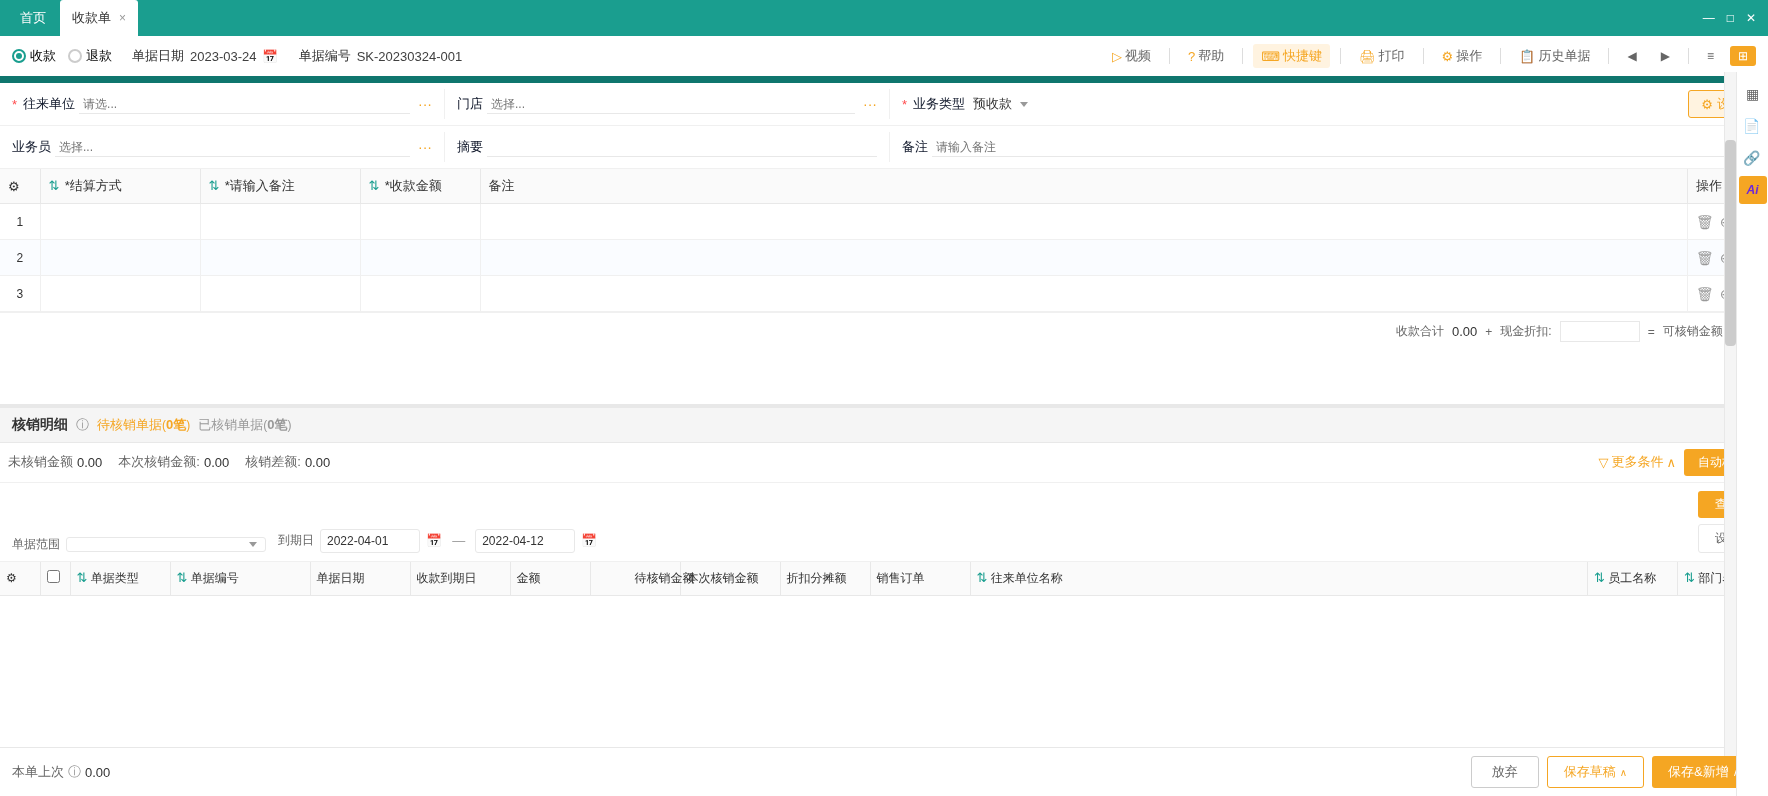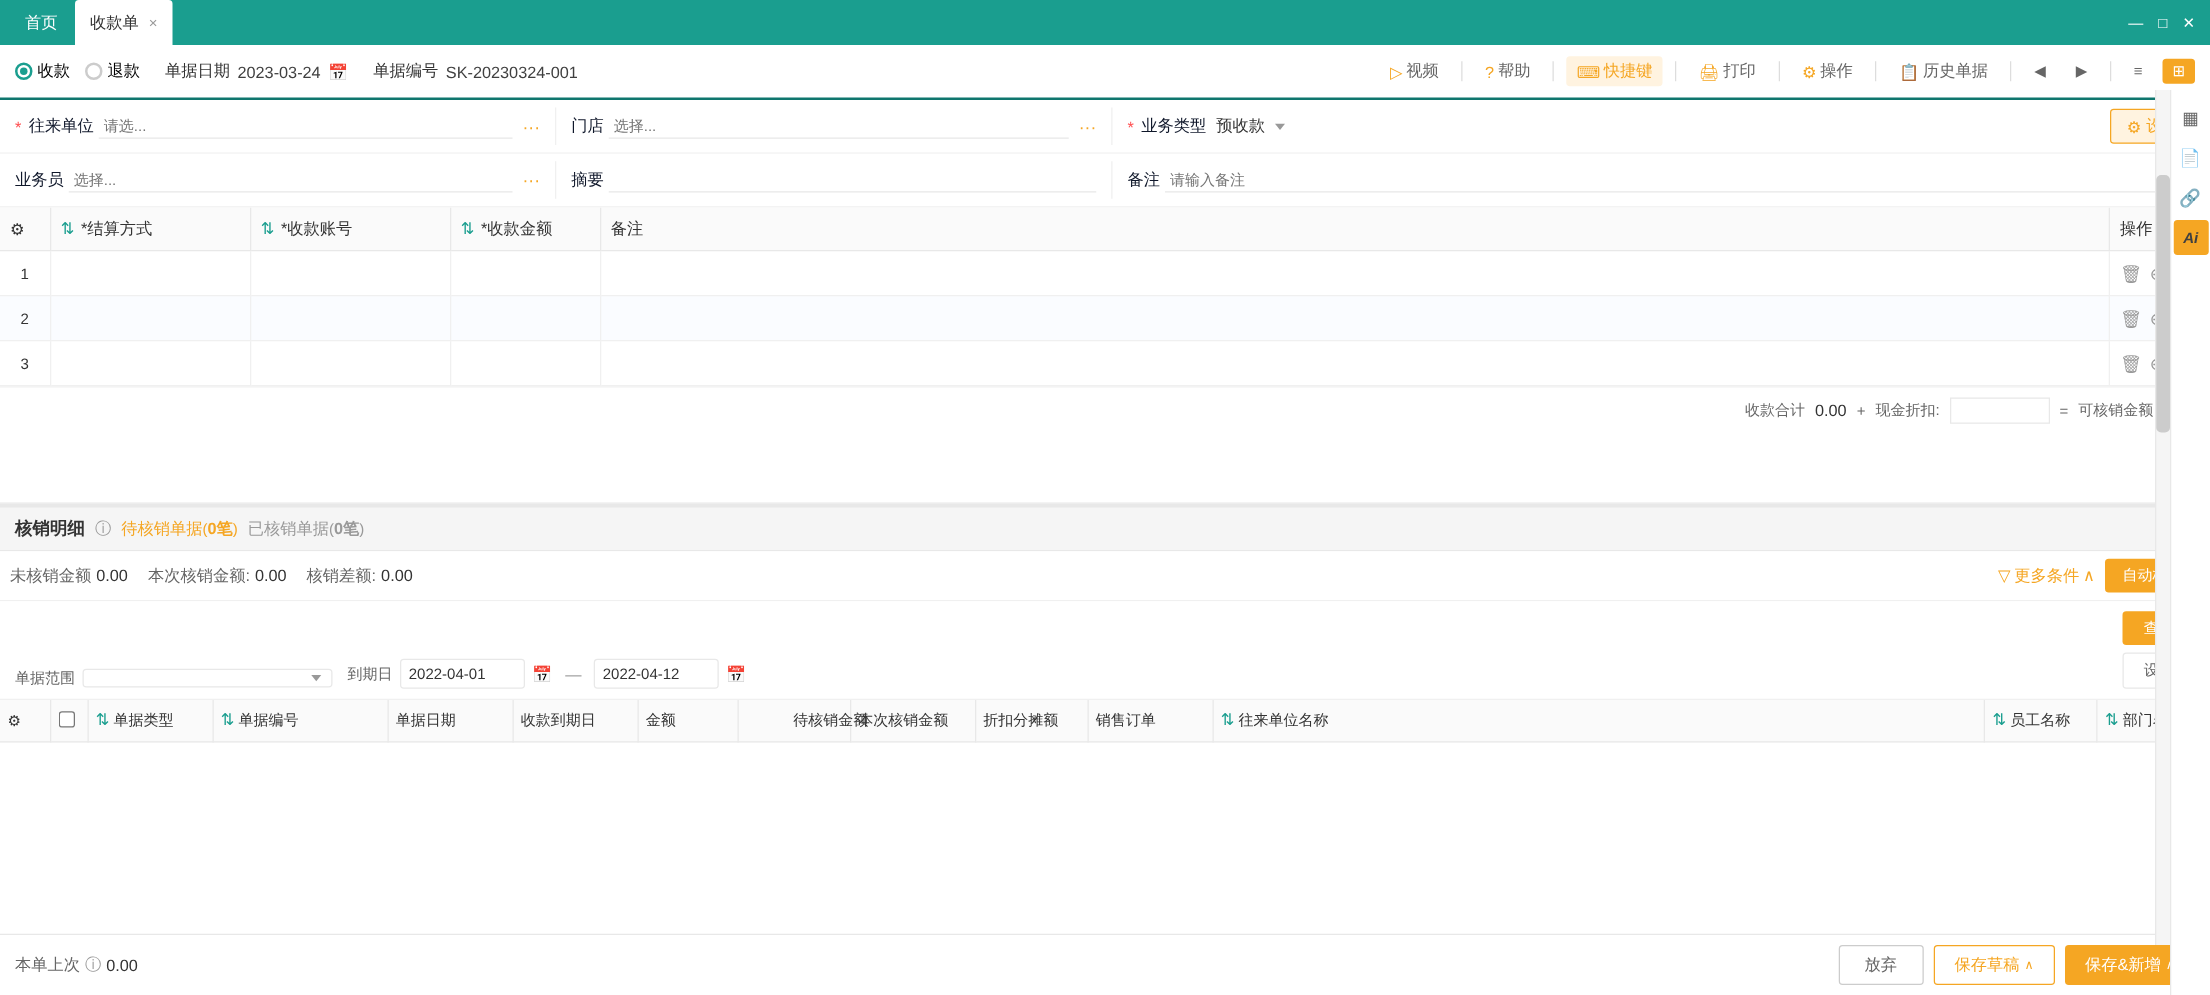--- a/index.html
+++ b/index.html
@@ -31,21 +31,21 @@
 
     
     .main-container {
       background: white; margin: 0; height: calc(796px - 36px);
       display: flex; flex-direction: column; overflow: hidden;
     }
 
     
     .header-row {
       display: flex; align-items: center;
-      padding: 8px 12px; border-bottom: 2px solid #0f766e;
+      padding: 8px 12px; border-bottom: 7px solid #0f766e;
       background: white; min-height: 44px;
     }
     .radio-group { display: flex; align-items: center; gap: 12px; margin-right: 20px; }
     .radio-item { display: flex; align-items: center; gap: 4px; cursor: pointer; }
     .radio-dot { width: 14px; height: 14px; border-radius: 50%; border: 2px solid #1a9e8f; display: flex; align-items: center; justify-content: center; }
     .radio-dot.active::after { content: ''; width: 6px; height: 6px; border-radius: 50%; background: #1a9e8f; }
     .radio-empty { width: 14px; height: 14px; border-radius: 50%; border: 2px solid #ccc; }
 
     .header-field { display: flex; align-items: center; gap: 6px; margin-right: 20px; }
     .header-label { color: #333; white-space: nowrap; }
@@ -198,21 +198,21 @@
     .right-sidebar {
       position: absolute; right: 0; top: 36px; bottom: 0;
       width: 32px; background: white; border-left: 1px solid #e8e8e8;
       display: flex; flex-direction: column; align-items: center;
       padding-top: 8px; gap: 4px;
     }
     .sidebar-icon {
       width: 28px; height: 28px; display: flex; align-items: center; justify-content: center;
       cursor: pointer; color: #666; border-radius: 3px; font-size: 14px;
     }
-    .sidebar-icon.active { background: #f5a623; color: #404040; }
+    .sidebar-icon.active { background: #f5a623; color: #6d28d9; }
 
     
     .scroll-track {
       position: absolute; right: 32px; top: 36px; bottom: 40px;
       width: 12px; background: #f5f5f5; border-left: 1px solid #e8e8e8;
     }
     .scroll-thumb {
       position: absolute; top: 10%; width: 100%; height: 30%;
       background: #ccc; border-radius: 4px;
     }
@@ -350,21 +350,21 @@
         <tr>
           <th style="width:40px;">
             <span>⚙</span>
           </th>
           <th style="width:160px;">
             <span class="sort-icon">⇅</span>
             <span>*结算方式</span>
           </th>
           <th style="width:160px;">
             <span class="sort-icon">⇅</span>
-            <span>*收款账号</span>
+            <span>*请输入备注</span>
           </th>
           <th style="width:120px;">
             <span class="sort-icon">⇅</span>
             <span>*收款金额</span>
           </th>
           <th>
             <span>备注</span>
           </th>
           <th style="width:80px;">
             <span>操作</span>

